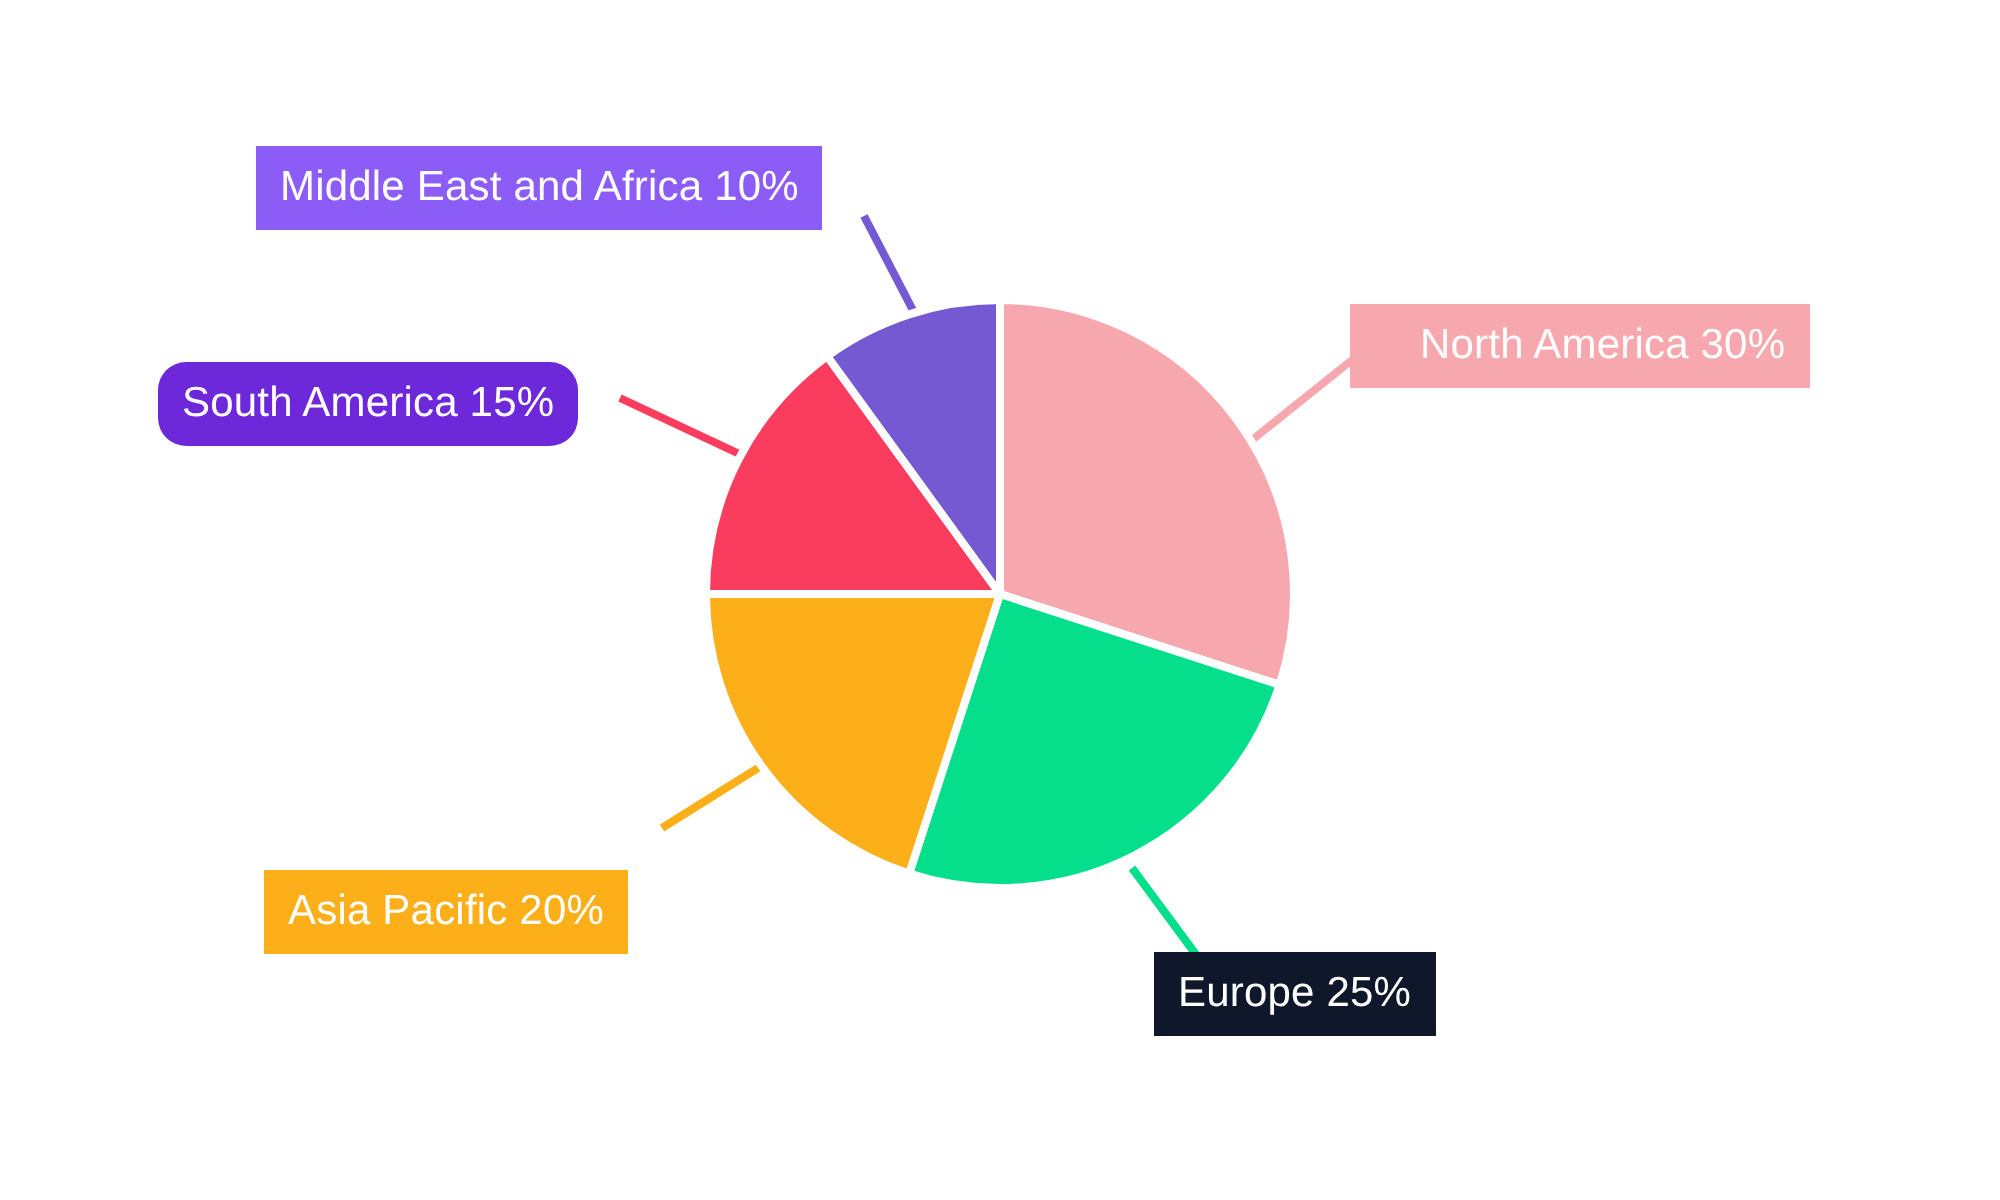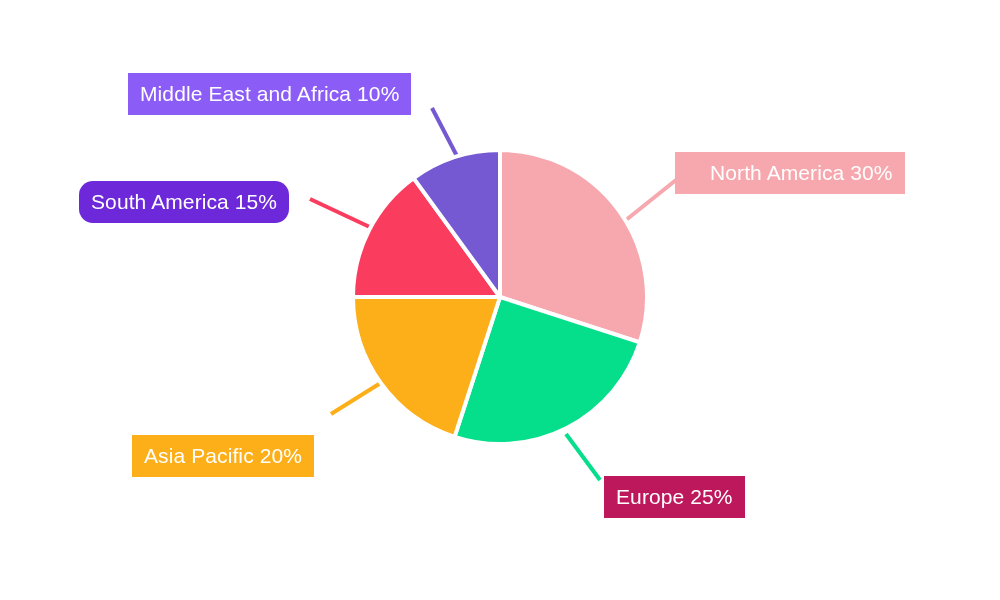--- a/index.html
+++ b/index.html
@@ -71,21 +71,21 @@
         <path d="M 500.00 297.00 L 639.81 342.43 A 147 147 0 0 1 454.57 436.81 Z" fill="#05DE8B" class="slice-path"></path>
         <path d="M 500.00 297.00 L 454.57 436.81 A 147 147 0 0 1 353.00 297.00 Z" fill="#FCAF18" class="slice-path"></path>
         <path d="M 500.00 297.00 L 353.00 297.00 A 147 147 0 0 1 413.60 178.07 Z" fill="#FA3C5E" class="slice-path"></path>
         <path d="M 500.00 297.00 L 413.60 178.07 A 147 147 0 0 1 500.00 150.00 Z" fill="#7459D2" class="slice-path"></path>
       </g>
 
   </svg>
 
   <div class="pie-label" style="left:675px; top:152px; background:#F7A8AE;padding-left:35px;">North America 30%</div>
 
-  <div class="pie-label" style="left:604px; top:476px; background:#be185d;">Europe 25%</div>
+  <div class="pie-label" style="left:577px; top:476px; background:#0f172a;">Europe 25%</div>
 
   <div class="pie-label" style="left:132px; top:411px; background:#FCAF18;margin-top:24px;">Asia Pacific 20%</div>
 
   <div class="pie-label" style="left:79px; top:181px; background:#6d28d9;border-radius:14px;">South America 15%</div>
 
   <div class="pie-label" style="left:128px; top:73px; background:#8b5cf6;text-align:right;">Middle East and Africa 10%</div>
 
 </div>
 
 </body></html>

